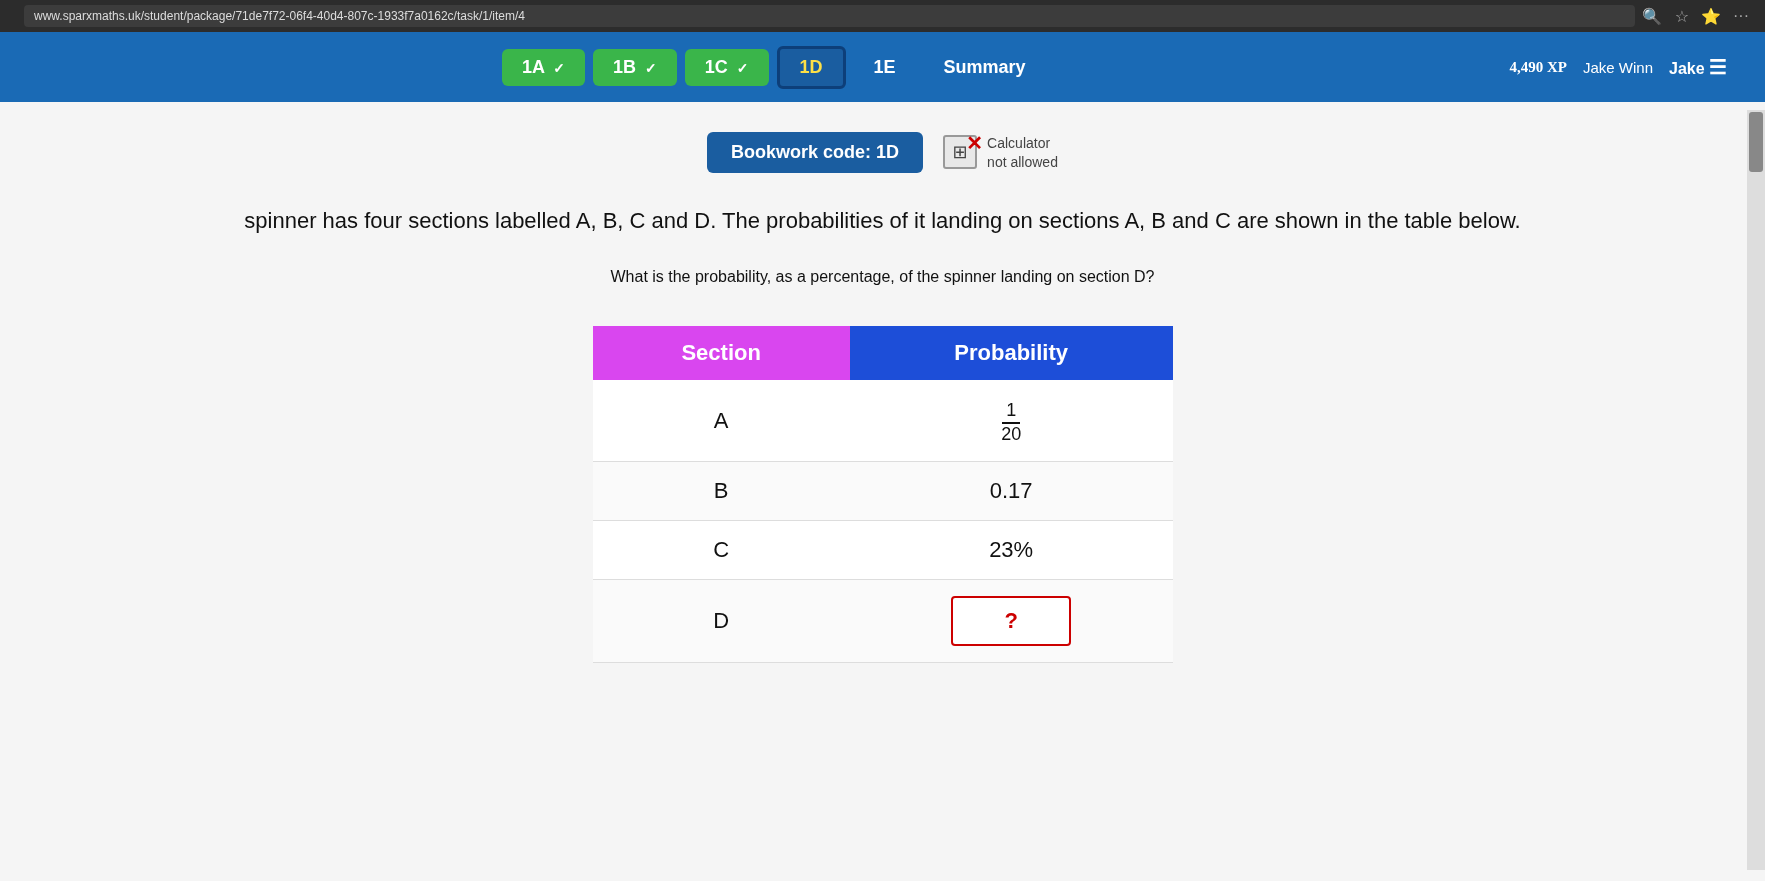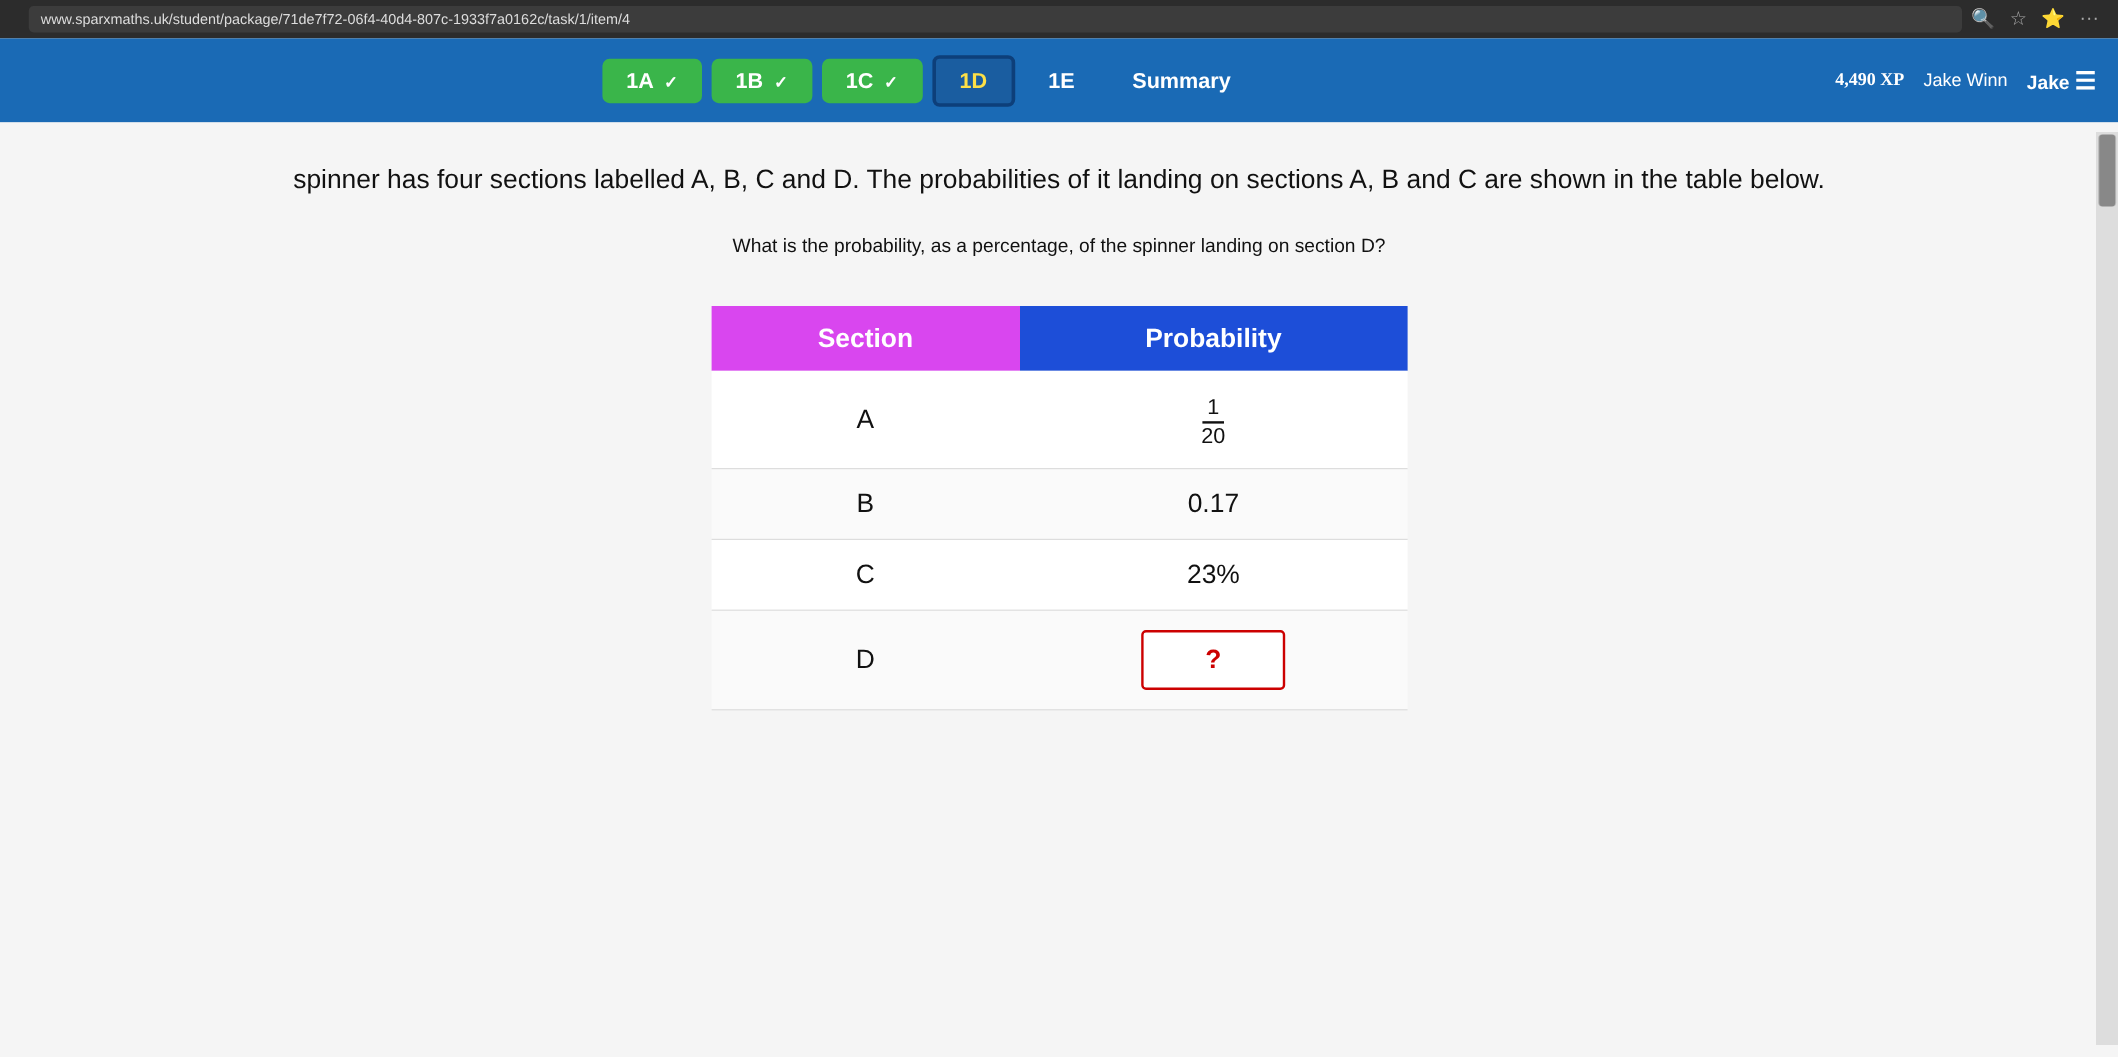--- a/index.html
+++ b/index.html
@@ -38,21 +38,21 @@
       font-size: 16px;
     }
 
     
     .header-nav {
       background: #1a6ab5;
       height: 70px;
       display: flex;
       align-items: center;
       justify-content: space-between;
-      padding: 0 18px;
+      padding: 0 38px;
     }
     .nav-tabs {
       display: flex;
       align-items: center;
       gap: 8px;
       margin: 0 auto;
     }
     .nav-tab {
       padding: 8px 20px;
       border-radius: 6px;
@@ -279,20 +279,33 @@
     <span>Jake Winn</span>
     <span class="menu-btn">
       <span>Jake</span>
       <span class="menu-icon"> ☰</span>
     </span>
   </div>
 </div>
 
 <div class="main-content">
 
+  <div class="bookwork-bar">
+    <div class="bookwork-code-badge">Bookwork code: 1D</div>
+    <div class="calculator-info">
+      <div class="calculator-icon-wrap">
+        <div class="calc-icon">⊞</div>
+        <div class="calc-x">✕</div>
+      </div>
+      <div class="calc-label">
+        <div>Calculator</div>
+        <div>not allowed</div>
+      </div>
+    </div>
+  </div>
 
   <div class="question-text">spinner has four sections labelled A, B, C and D. The probabilities of it landing on sections A, B and C are shown in the table below.</div>
   <div class="sub-question">What is the probability, as a percentage, of the spinner landing on section D?</div>
 
   <div class="prob-table-wrap">
     <table class="prob-table">
       <thead>
         <tr>
           <th class="th-section">Section</th>
           <th class="th-probability">Probability</th>

